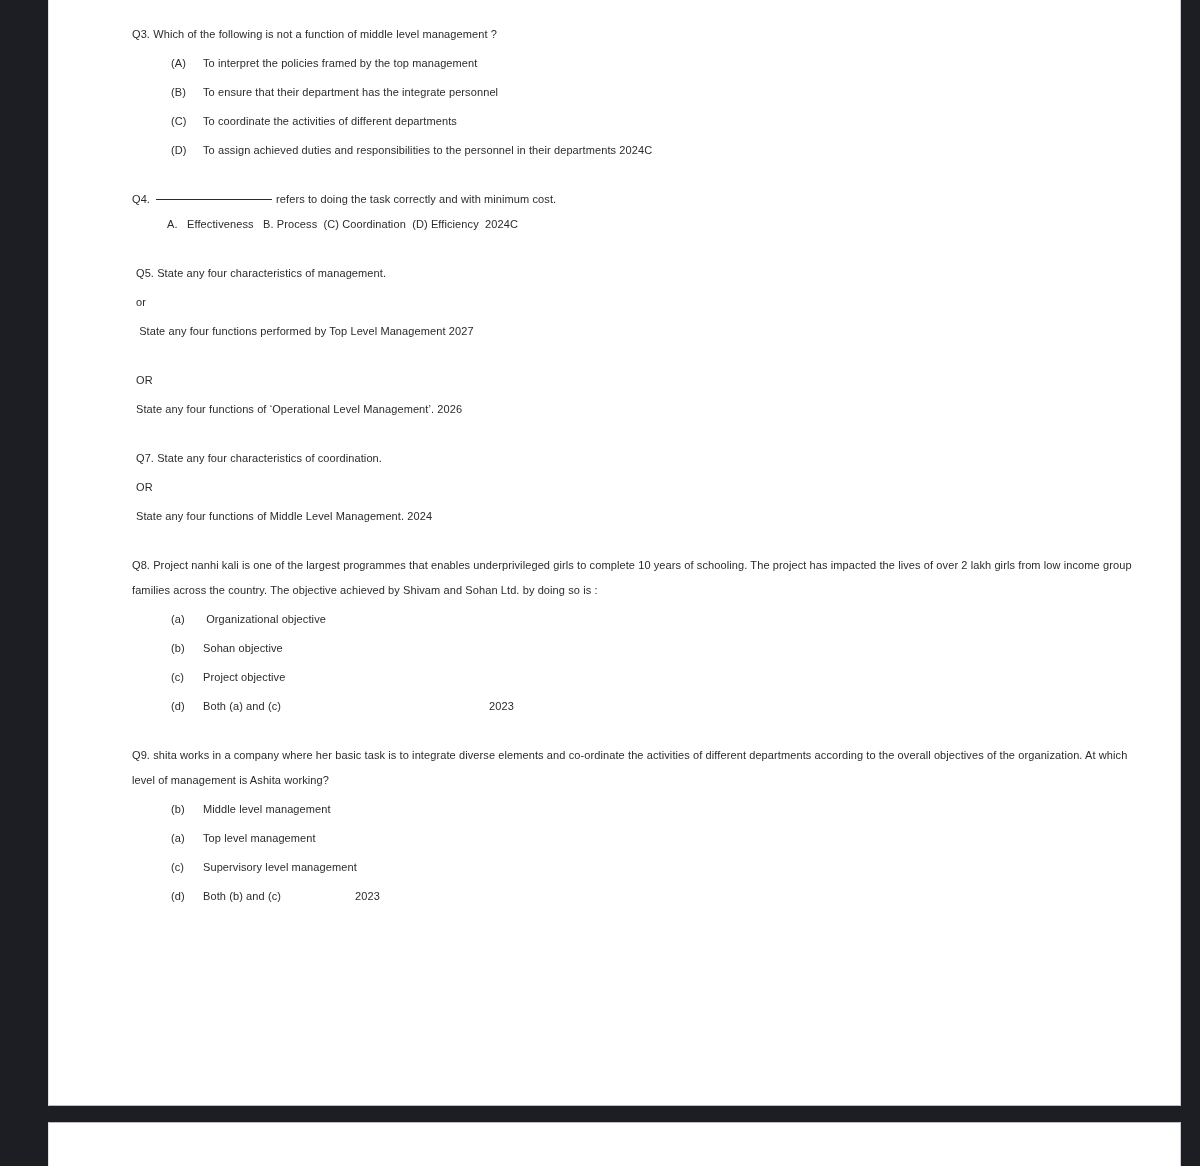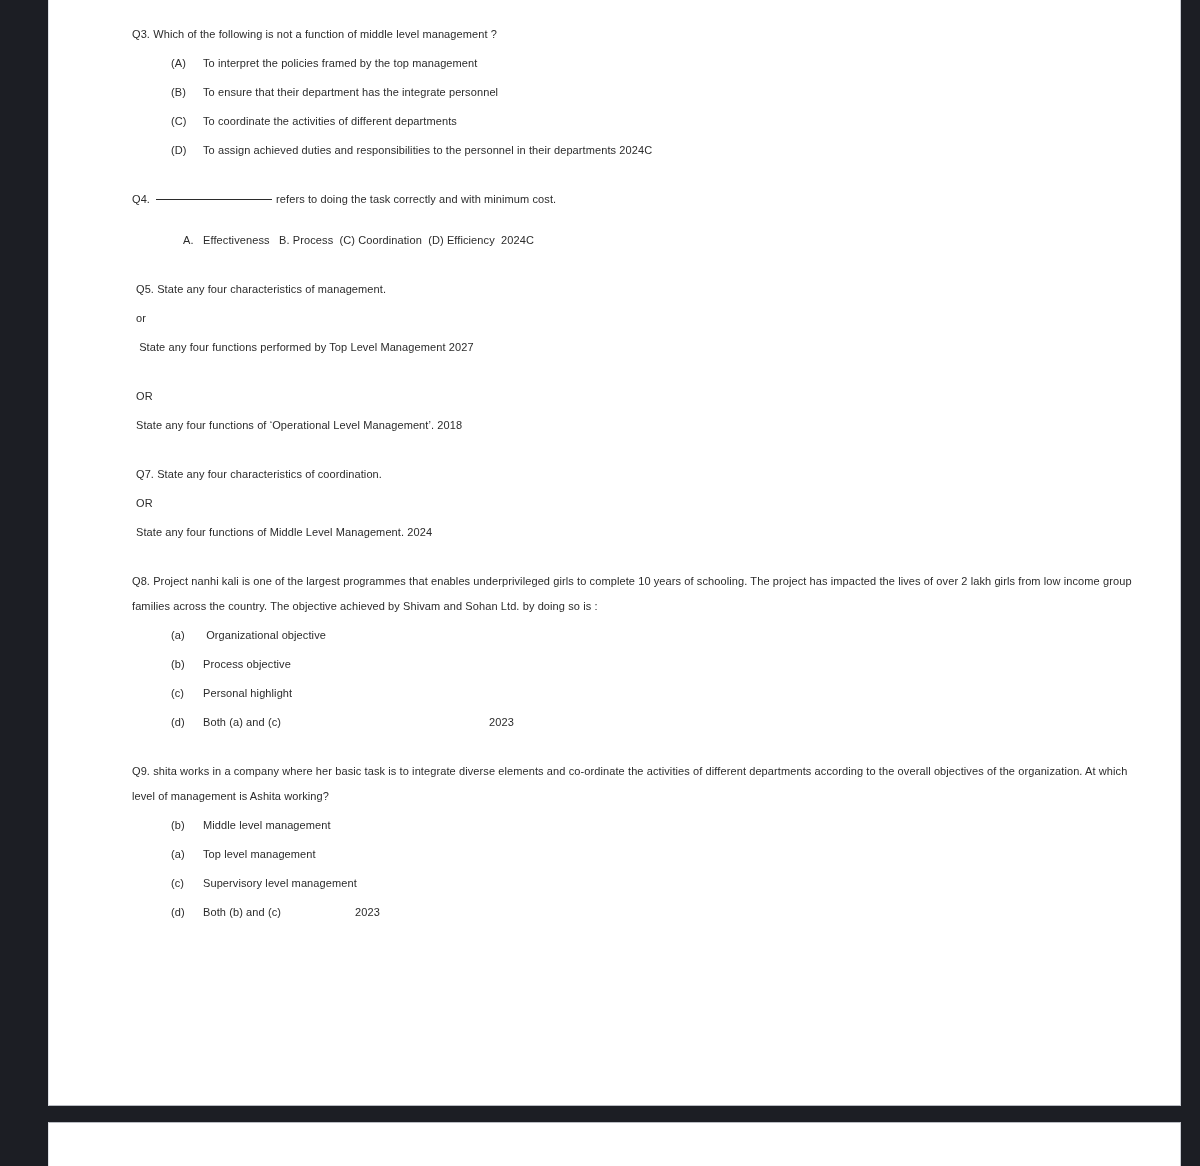--- a/index.html
+++ b/index.html
@@ -77,21 +77,21 @@
     text-indent: 0;
   }
 
   
   .opt {
     margin: 4px;
     padding-left: 35px;     
     white-space: pre-wrap;
   }
   .opt-inline {
-    margin: 16px;
+    margin: 0;
     padding-left: 35px;
     white-space: pre-wrap;
   }
 
   .opt-tag {
     display: inline-block;
     min-width: 32px;
   }
 
   .year-far {
@@ -136,34 +136,34 @@
         </div>
 
         <div class="qblock">
           <p class="line">Q5. State any four characteristics of management.</p>
           <p class="line">or</p>
           <p class="line"> State any four functions performed by Top Level Management 2027</p>
         </div>
 
         <div class="qblock">
           <p class="line">OR</p>
-          <p class="line">State any four functions of ‘Operational Level Management’. 2018</p>
+          <p class="line">State any four functions of ‘Operational Level Management’. 2026</p>
         </div>
 
         <div class="qblock">
           <p class="line">Q7. State any four characteristics of coordination.</p>
           <p class="line">OR</p>
           <p class="line">State any four functions of Middle Level Management. 2024</p>
         </div>
 
         <div class="qblock">
           <p class="stem">Q8. Project nanhi kali is one of the largest programmes that enables underprivileged girls to complete 10 years of schooling. The project has impacted the lives of over 2 lakh girls from low income group families across the country. The objective achieved by Shivam and Sohan Ltd. by doing so is :</p>
           <p class="opt"><span class="opt-tag">(a)</span><span> Organizational objective</span></p>
-          <p class="opt"><span class="opt-tag">(b)</span><span>Process objective</span></p>
-          <p class="opt"><span class="opt-tag">(c)</span><span>Personal highlight</span></p>
+          <p class="opt"><span class="opt-tag">(b)</span><span>Sohan objective</span></p>
+          <p class="opt"><span class="opt-tag">(c)</span><span>Project objective</span></p>
           <p class="opt"><span class="opt-tag">(d)</span><span>Both (a) and (c)</span><span class="year-far">2023</span></p>
         </div>
 
         <div class="qblock">
           <p class="stem">Q9. shita works in a company where her basic task is to integrate diverse elements and co-ordinate the activities of different departments according to the overall objectives of the organization. At which level of management is Ashita working?</p>
           <p class="opt"><span class="opt-tag">(b)</span><span>Middle level management</span></p>
           <p class="opt"><span class="opt-tag">(a)</span><span>Top level management</span></p>
           <p class="opt"><span class="opt-tag">(c)</span><span>Supervisory level management</span></p>
           <p class="opt"><span class="opt-tag">(d)</span><span>Both (b) and (c)</span><span class="year-near">2023</span></p>
         </div>

